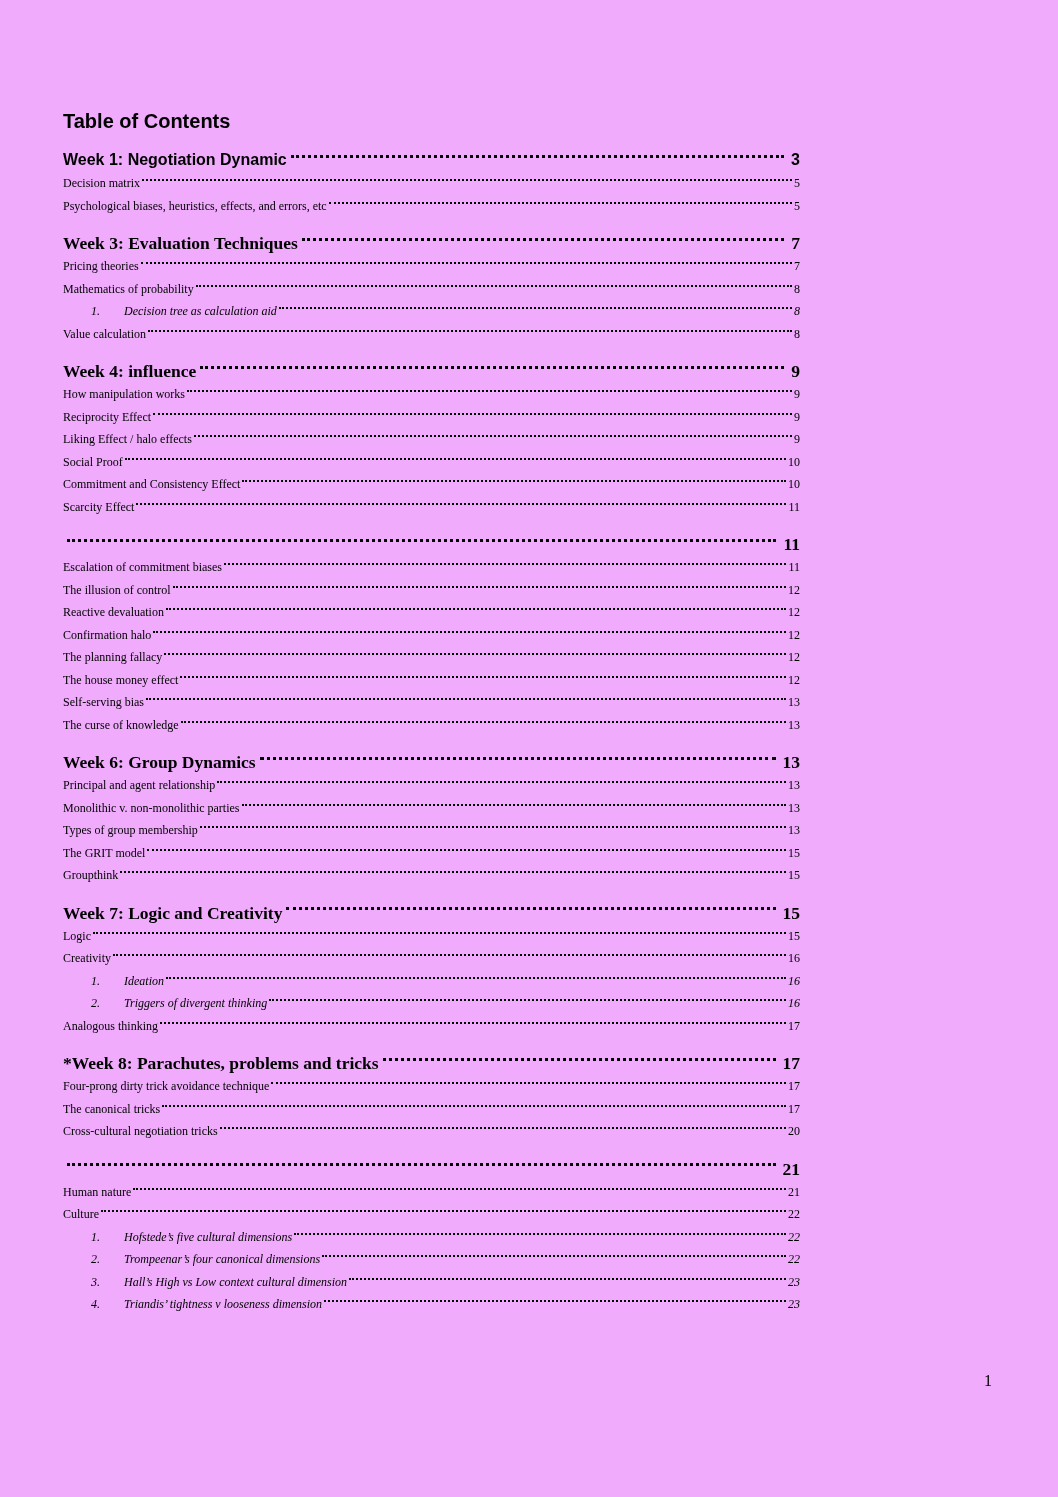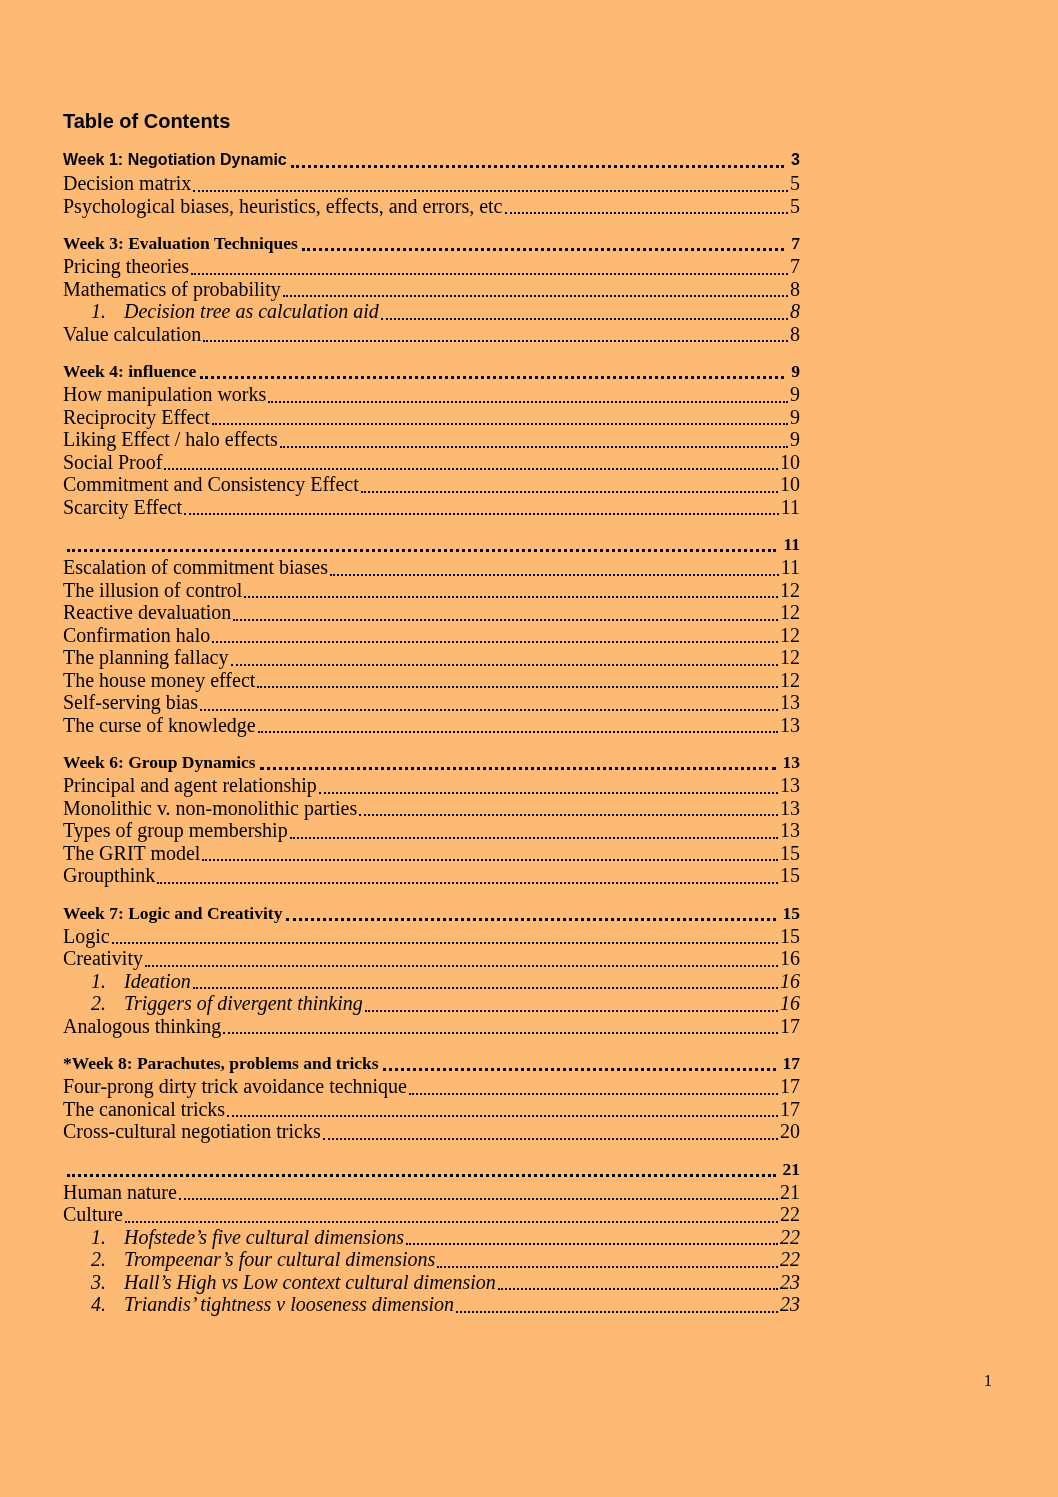--- a/index.html
+++ b/index.html
@@ -10,58 +10,58 @@
   body {
     width: 1058px;
     height: 1497px;
     position: relative;
     overflow: hidden;
     color: #000000;
   }
   .page {
     position: absolute;
     inset: 0;
-    background: #fdba74;
+    background: #f0abfc;
   }
   .content {
     position: absolute;
     left: 63px;
     top: 108px;
     width: 737px;
   }
   .doc-title {
     font-family: "Liberation Sans", "DejaVu Sans", sans-serif;
     font-weight: bold;
     font-size: 20px;
     line-height: 26px;
     margin: 0 0 10px 0;
     color: #000000;
   }
   .toc-row {
     display: flex;
-    align-items: flex-end;
+    align-items: center;
     white-space: nowrap;
   }
   .toc-heading {
     font-weight: bold;
     font-size: 17px;
     line-height: 24px;
     margin-top: 14px;
   }
   .toc-heading.sans {
     font-family: "Liberation Sans", "DejaVu Sans", sans-serif;
     font-size: 16px;
   }
   .toc-heading.serif {
     font-family: "Liberation Serif", "DejaVu Serif", serif;
     font-size: 17.5px;
   }
   .toc-entry {
     font-family: "Liberation Serif", "DejaVu Serif", serif;
-    font-size: 20px;
+    font-size: 12px;
     line-height: 22.5px;
   }
   .toc-entry.level2 {
     font-style: italic;
     padding-left: 28px;
   }
   .toc-entry.level2 .num {
     flex: none;
     width: 33px;
   }
@@ -318,21 +318,21 @@
           <span class="pagenum">22</span>
         </div>
         <div class="toc-row toc-entry level2">
           <span class="num">1.</span>
           <span class="label">Hofstede’s five cultural dimensions</span>
           <span class="dots"></span>
           <span class="pagenum">22</span>
         </div>
         <div class="toc-row toc-entry level2">
           <span class="num">2.</span>
-          <span class="label">Trompeenar’s four cultural dimensions</span>
+          <span class="label">Trompeenar’s four canonical dimensions</span>
           <span class="dots"></span>
           <span class="pagenum">22</span>
         </div>
         <div class="toc-row toc-entry level2">
           <span class="num">3.</span>
           <span class="label">Hall’s High vs Low context cultural dimension</span>
           <span class="dots"></span>
           <span class="pagenum">23</span>
         </div>
         <div class="toc-row toc-entry level2">

